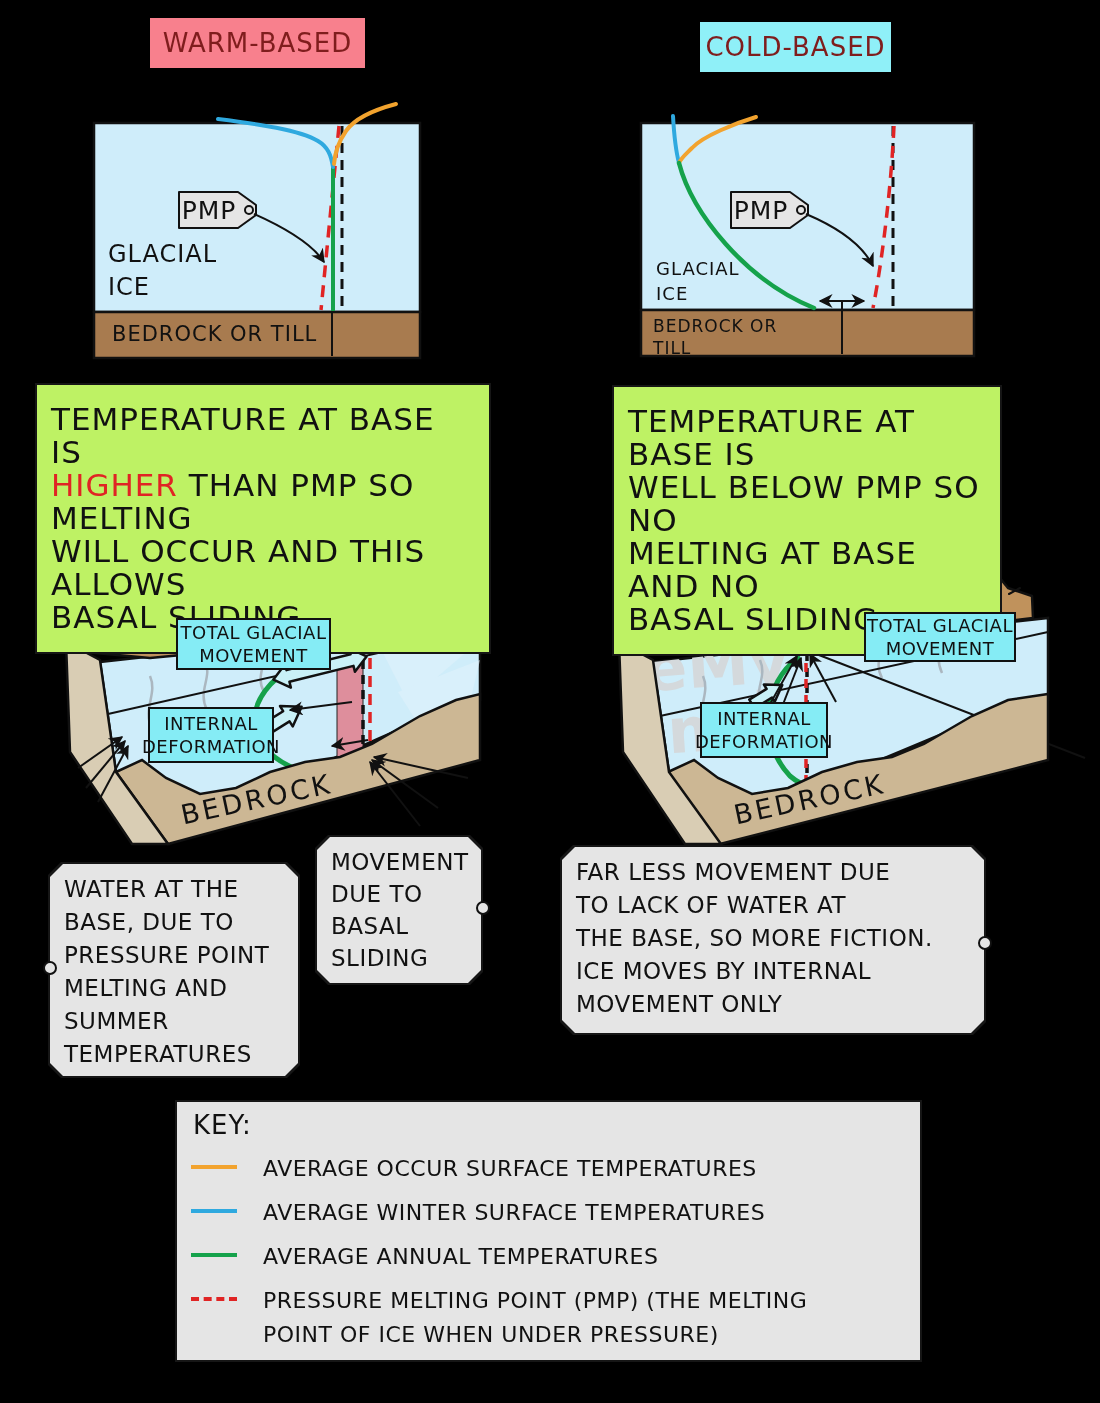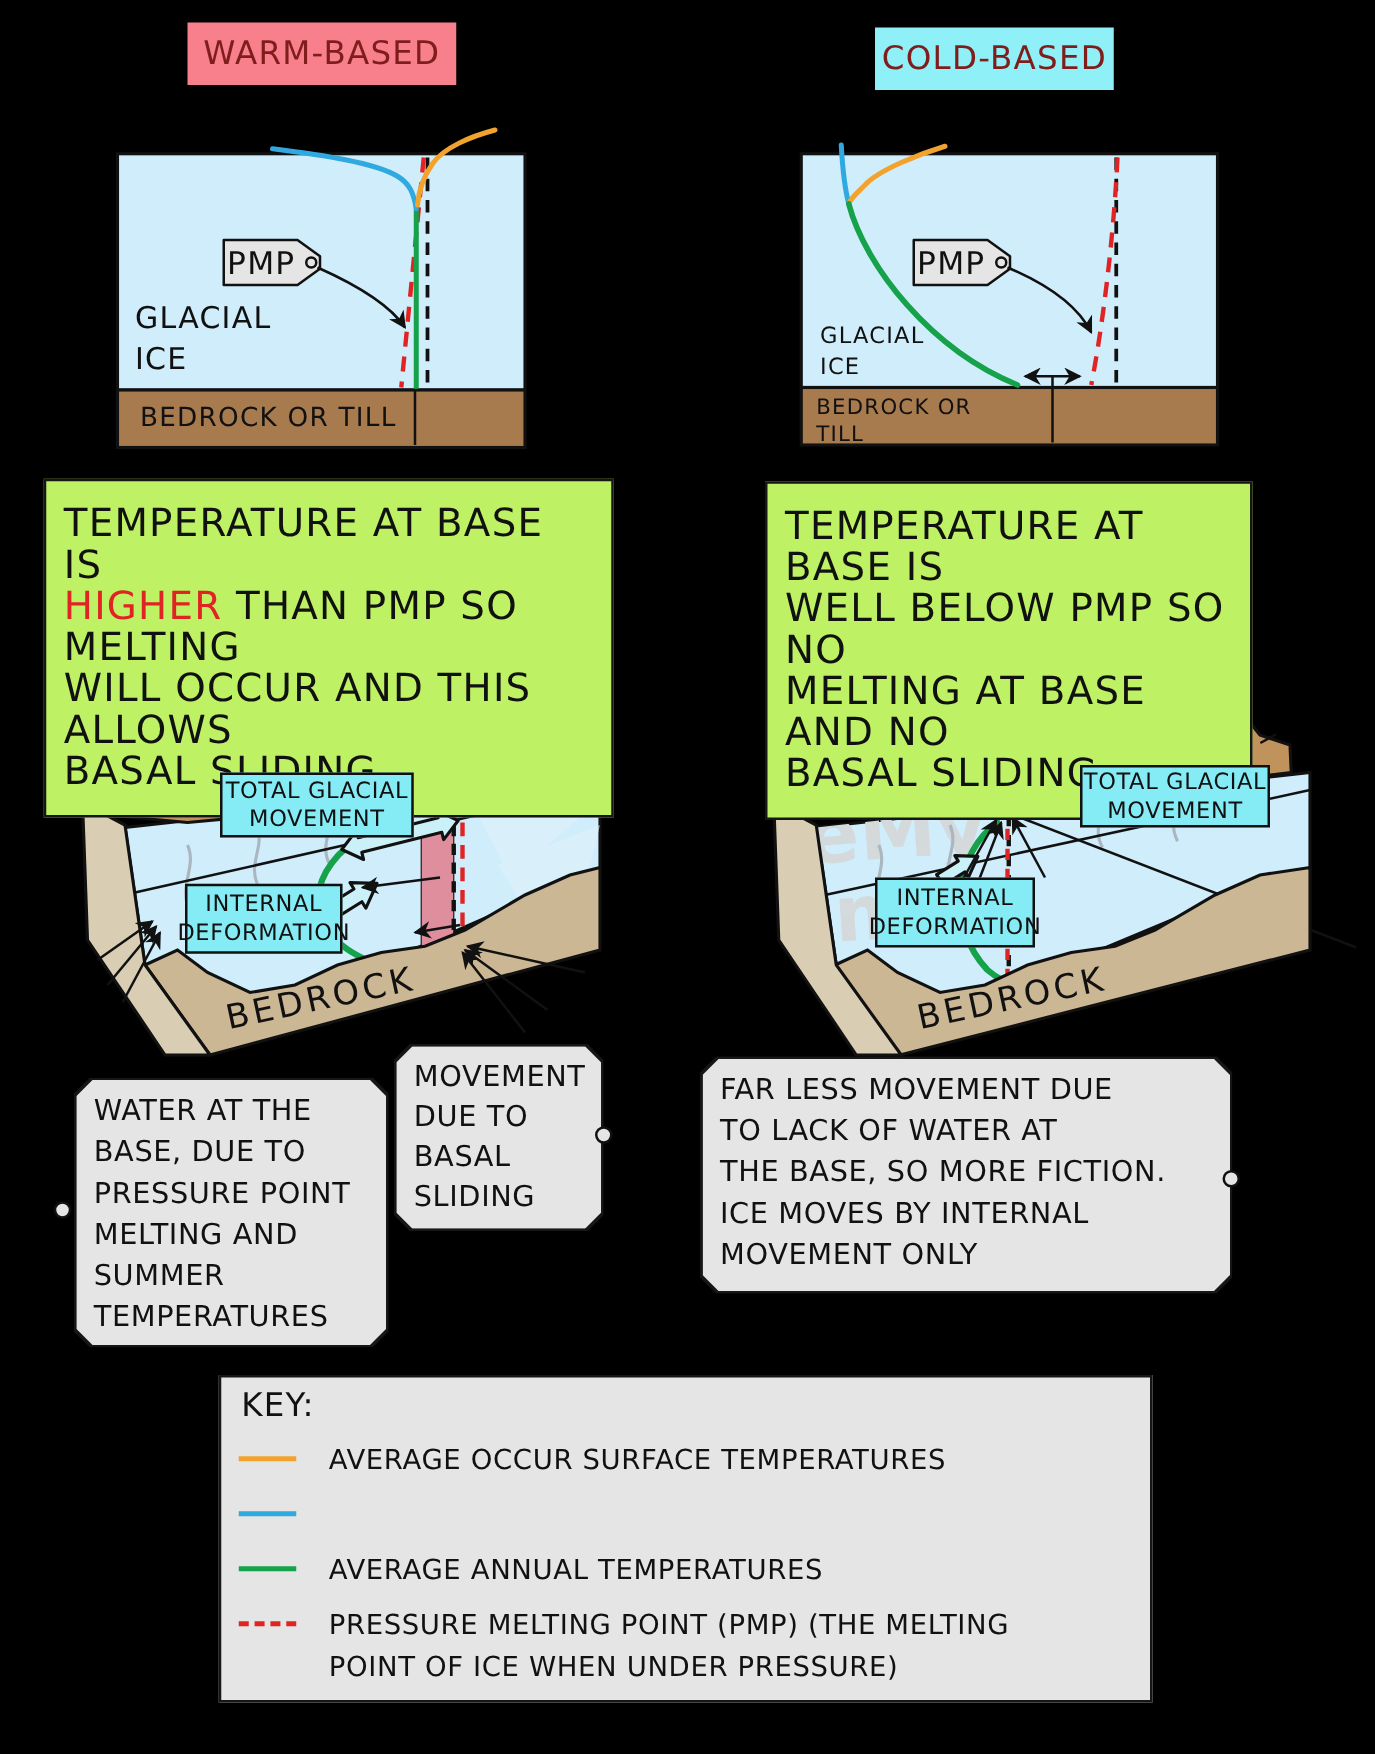--- a/index.html
+++ b/index.html
@@ -211,21 +211,21 @@
   <div class="abs cyanbox pre" style="left:148px;top:707px;width:122px;height:52px;">INTERNAL
 DEFORMATION</div>
   <div class="abs bedrocklabel" style="left:178px;top:800px;">BEDROCK</div>
 
   <div class="abs cyanbox pre" style="left:864px;top:612px;width:148px;height:46px;">TOTAL GLACIAL
 MOVEMENT</div>
   <div class="abs cyanbox pre" style="left:700px;top:702px;width:124px;height:52px;">INTERNAL
 DEFORMATION</div>
   <div class="abs bedrocklabel" style="left:731px;top:800px;">BEDROCK</div>
 
-  <div class="abs tag" style="left:48px;top:862px;width:252px;height:216px;margin-left:11px;">
+  <div class="abs tag" style="left:48px;top:862px;width:252px;height:216px;">
     <div class="tag-inner pre" style="line-height:33px;">WATER AT THE
 BASE, DUE TO
 PRESSURE POINT
 MELTING AND
 SUMMER
 TEMPERATURES</div>
   </div>
   <div class="hole" style="left:43px;top:961px;"></div>
 
   <div class="abs tag" style="left:315px;top:835px;width:168px;height:150px;">
@@ -246,20 +246,21 @@
   <div class="hole" style="left:978px;top:936px;"></div>
 
   <div class="abs keybox">
     <div class="keytitle">KEY:</div>
     <div class="krow" style="top:50px;">
       <div class="swatch sw-summer"></div>
       <div class="klabel pre">AVERAGE OCCUR SURFACE TEMPERATURES</div>
     </div>
     <div class="krow" style="top:94px;">
       <div class="swatch sw-winter"></div>
+      <div class="klabel pre">AVERAGE WINTER SURFACE TEMPERATURES</div>
     </div>
     <div class="krow" style="top:138px;">
       <div class="swatch sw-annual"></div>
       <div class="klabel pre">AVERAGE ANNUAL TEMPERATURES</div>
     </div>
     <div class="krow" style="top:182px;">
       <div class="swatch sw-pmp"></div>
       <div class="klabel pre">PRESSURE MELTING POINT (PMP) (THE MELTING
 POINT OF ICE WHEN UNDER PRESSURE)</div>
     </div>

